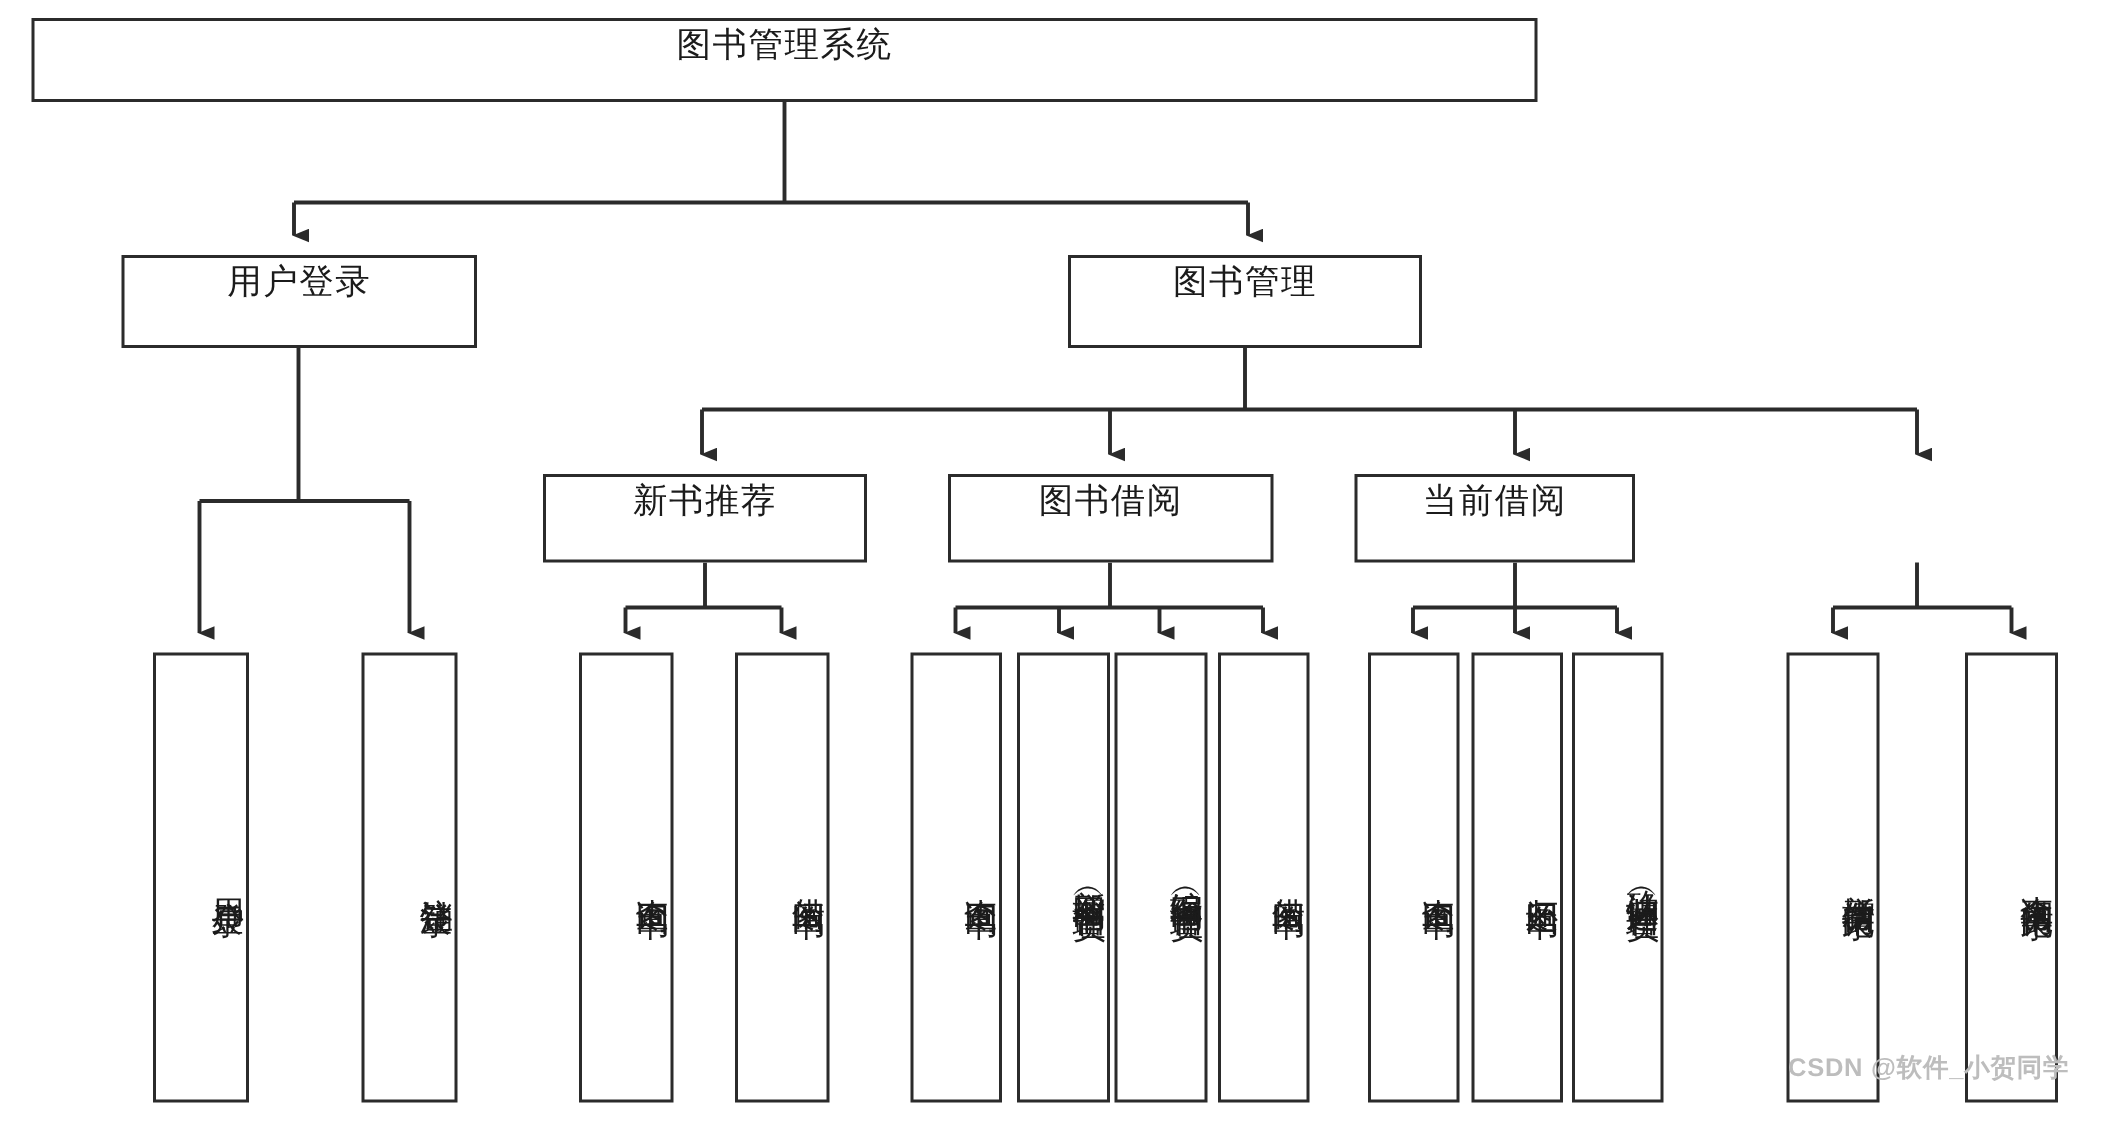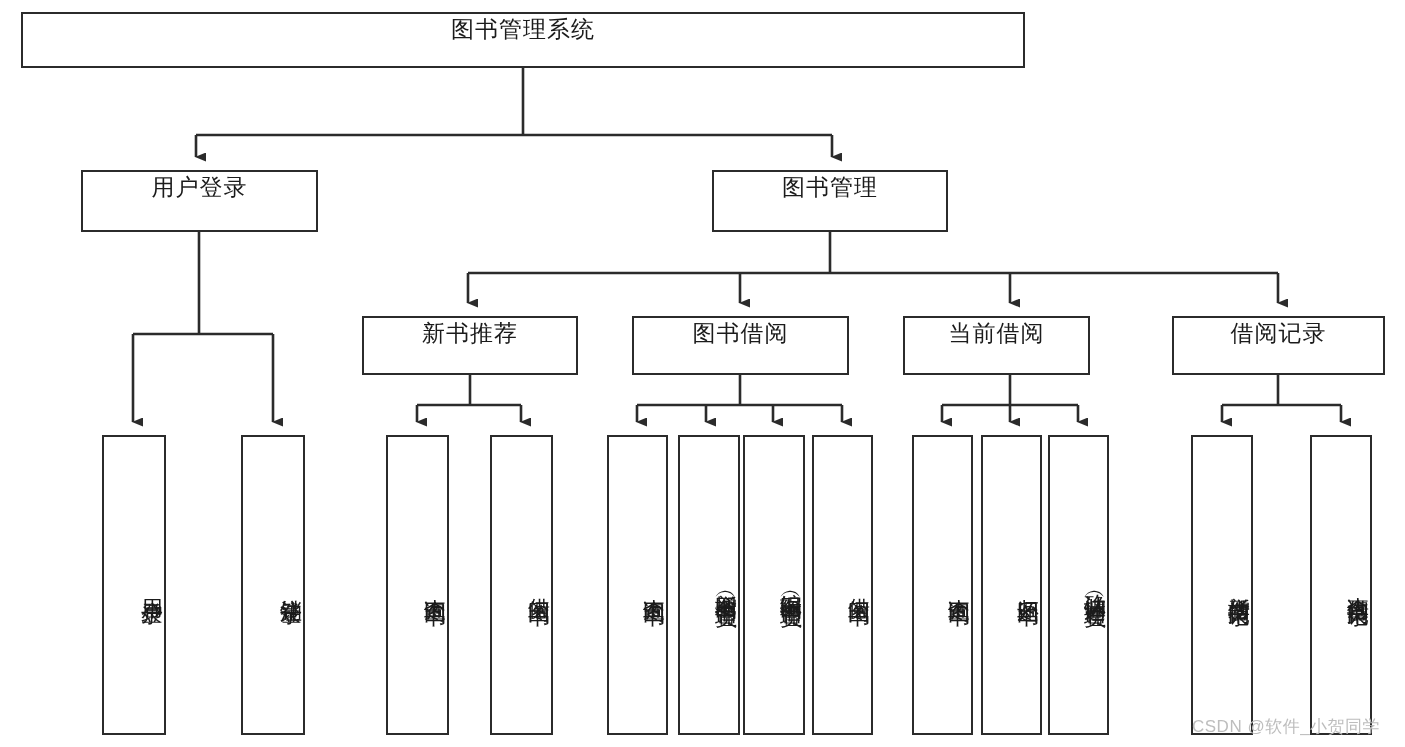--- a/index.html
+++ b/index.html
@@ -130,23 +130,20 @@
 
   <div class="node h" style="left:362px; top:316px; width:216px; height:59px;">
     <span>新书推荐</span>
   </div>
   <div class="node h" style="left:632px; top:316px; width:217px; height:59px;">
     <span>图书借阅</span>
   </div>
   <div class="node h" style="left:903px; top:316px; width:187px; height:59px;">
     <span>当前借阅</span>
   </div>
-  <div class="node h" style="left:1172px; top:316px; width:213px; height:59px;">
-    <span>借阅记录</span>
-  </div>
 
   <div class="node v" style="left:102px; top:435px; width:64px; height:300px;">
     <span class="vtext">用户登录</span>
   </div>
   <div class="node v" style="left:241px; top:435px; width:64px; height:300px;">
     <span class="vtext">注销登录</span>
   </div>
 
   <div class="node v" style="left:386px; top:435px; width:63px; height:300px;">
     <span class="vtext">查询图书</span>
@@ -178,15 +175,15 @@
     <span class="vtext">确认归还（管理员）</span>
   </div>
 
   <div class="node v" style="left:1191px; top:435px; width:62px; height:300px;">
     <span class="vtext">新增借阅记录</span>
   </div>
   <div class="node v" style="left:1310px; top:435px; width:62px; height:300px;">
     <span class="vtext">查询借阅记录</span>
   </div>
 
-  <div class="watermark" style="left:1192px; top:715px;">CSDN @软件_小贺同学</div>
+  <div class="watermark" style="left:1192px; top:700px;font-weight:bold;">CSDN @软件_小贺同学</div>
 
 </div>
 
 </body></html>

